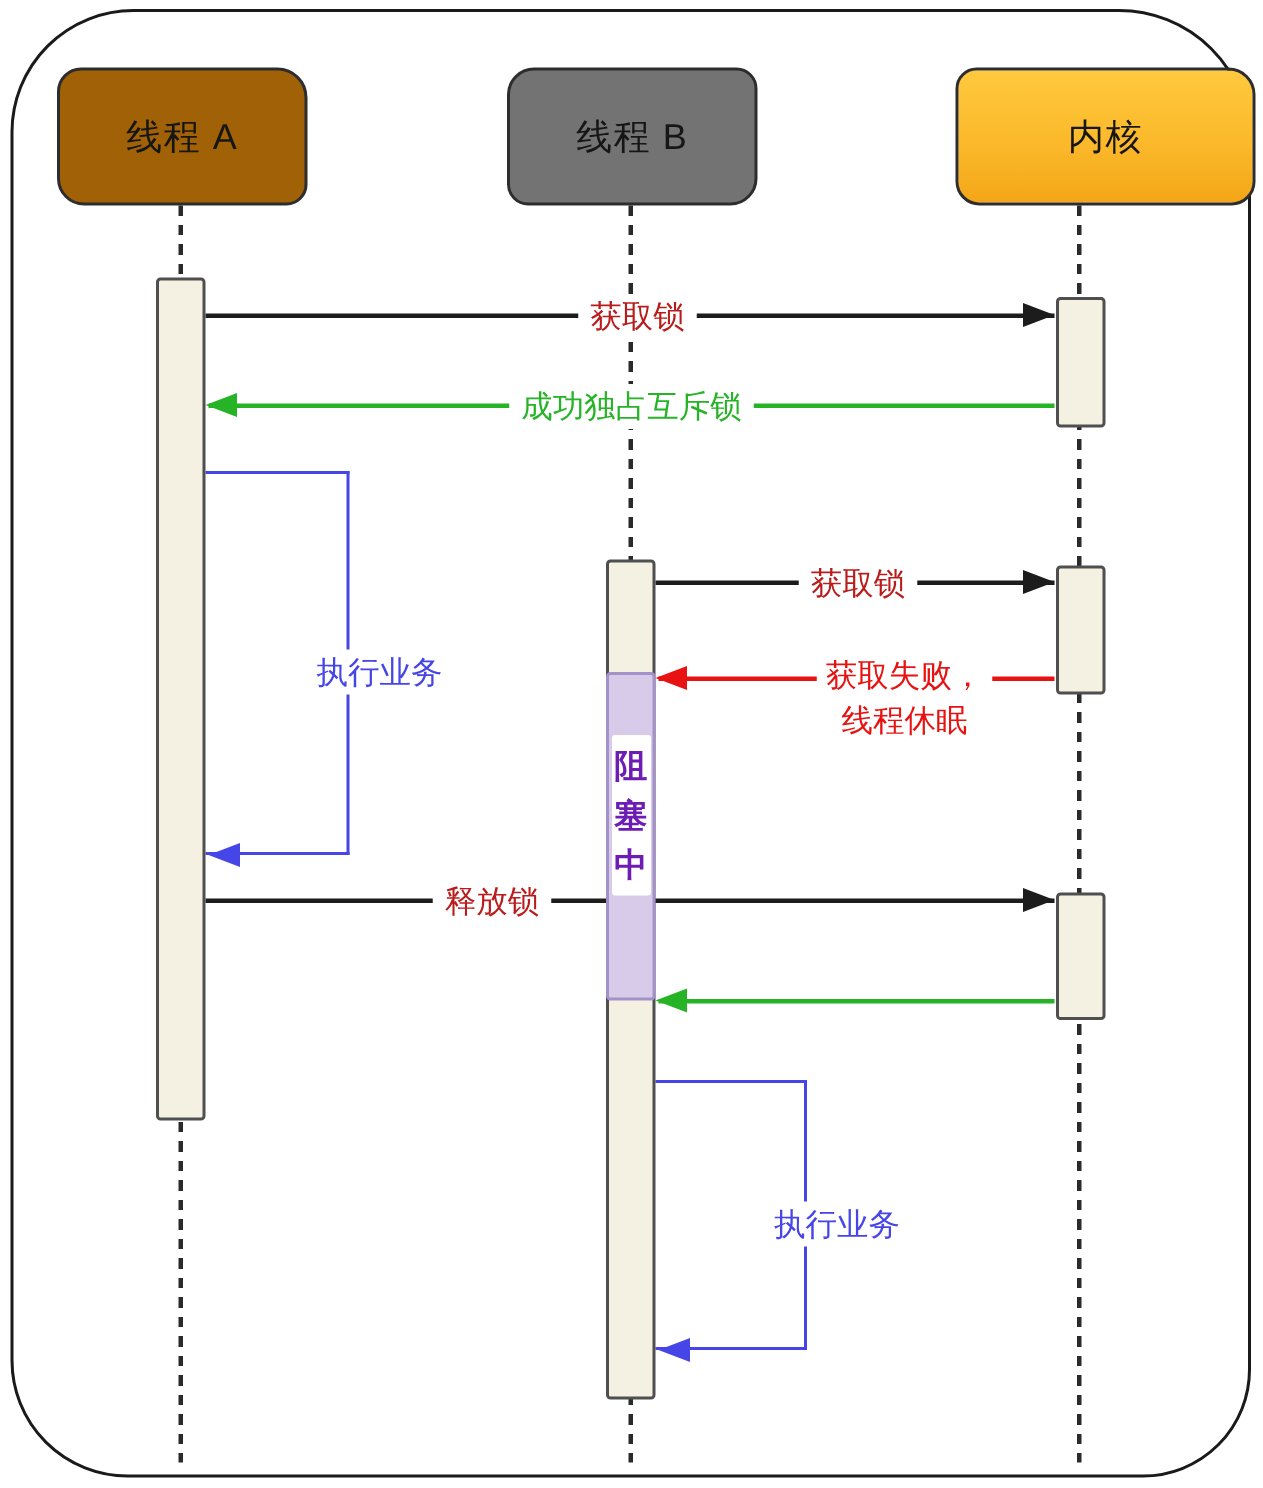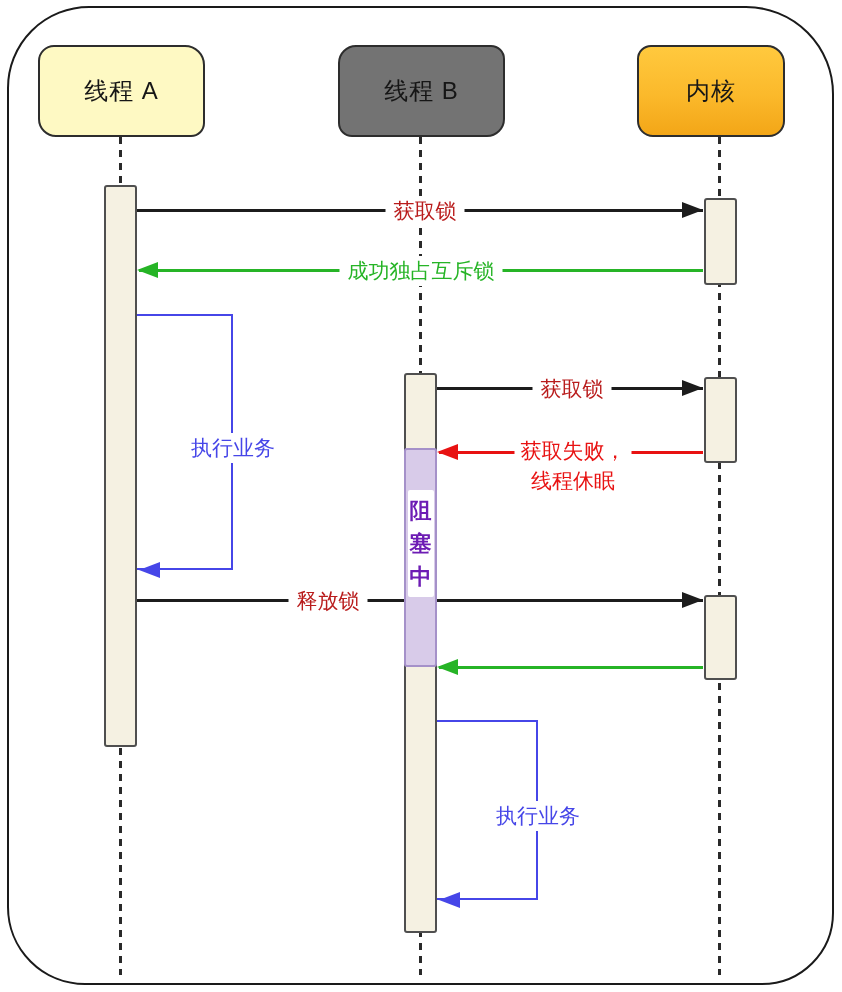--- a/index.html
+++ b/index.html
@@ -10,23 +10,23 @@
   .frame{
     position:absolute;left:7px;top:6px;right:8px;bottom:7px;
     border:2.5px solid #1a1a1a;border-radius:82px 88px 72px 78px;z-index:0;
   }
   
   .actor{
     position:absolute;top:45px;height:92px;box-sizing:border-box;
     border:2.5px solid #2d2d2d;display:flex;align-items:center;justify-content:center;
     font-size:24px;color:#161616;z-index:3;letter-spacing:1px;
   }
-  #actor-a{left:38px;width:167px;background:#fef9c3;border-radius:16px 20px 14px 18px;}
+  #actor-a{left:38px;width:167px;background:#a16207;border-radius:16px 20px 14px 18px;}
   #actor-b{left:338px;width:167px;background:#737373;border-radius:18px 14px 18px 14px;}
-  #actor-k{left:637px;width:148px;background:linear-gradient(180deg,#ffc93e 0%,#fbb92b 55%,#f3a617 100%);border-radius:14px 18px 16px 16px;}
+  #actor-k{left:637px;width:200px;background:linear-gradient(180deg,#ffc93e 0%,#fbb92b 55%,#f3a617 100%);border-radius:14px 18px 16px 16px;}
   
   .lifeline{
     position:absolute;top:137px;height:838px;width:2.5px;z-index:1;
     background:repeating-linear-gradient(180deg,#2a2a2a 0 7px,transparent 7px 13px);
   }
   #life-a{left:119px;} #life-b{left:419px;} #life-k{left:718px;}
   
   .bar{
     position:absolute;width:33px;box-sizing:border-box;background:#f5f1e2;
     border:2px solid #4f4f4f;border-radius:3px;z-index:3;
@@ -61,24 +61,24 @@
   .ah.red.left{border-right-color:#e81212;}
   .ah.blue.left{border-right-color:#4646e8;}
   
   .msg-label{
     position:absolute;transform:translate(-50%,-50%);background:#ffffff;
     padding:1px 8px;font-size:21px;white-space:nowrap;z-index:5;
   }
   
   .msg-label2{
     position:absolute;transform:translateX(-50%);text-align:center;
-    font-size:21px;line-height:30px;white-space:nowrap;z-index:5;
+    font-size:21px;line-height:30px;white-space:nowrap;z-index:5;margin-left:30px;
   }
   .msg-label2 span{background:#ffffff;padding:0 6px;}
-  .t-black{color:#b91c1c;} .t-green{color:#26b426;} .t-red{color:#e81212;} .t-blue{color:#4646e8;}
+  .t-black{color:#b91c1c;} .t-green{color:#26b426;} .t-red{color:#e81212;} .t-blue{color:#4646e8;margin-left:20px;}
   
   .loop{
     position:absolute;border:2.5px solid #4646e8;border-left:none;z-index:2;
     box-sizing:border-box;background:transparent;
   }
   #loop-a{left:137px;top:314px;width:96px;height:256px;}
   #loop-b{left:437px;top:720px;width:101px;height:180px;}
 </style>
 </head>
 <body>

